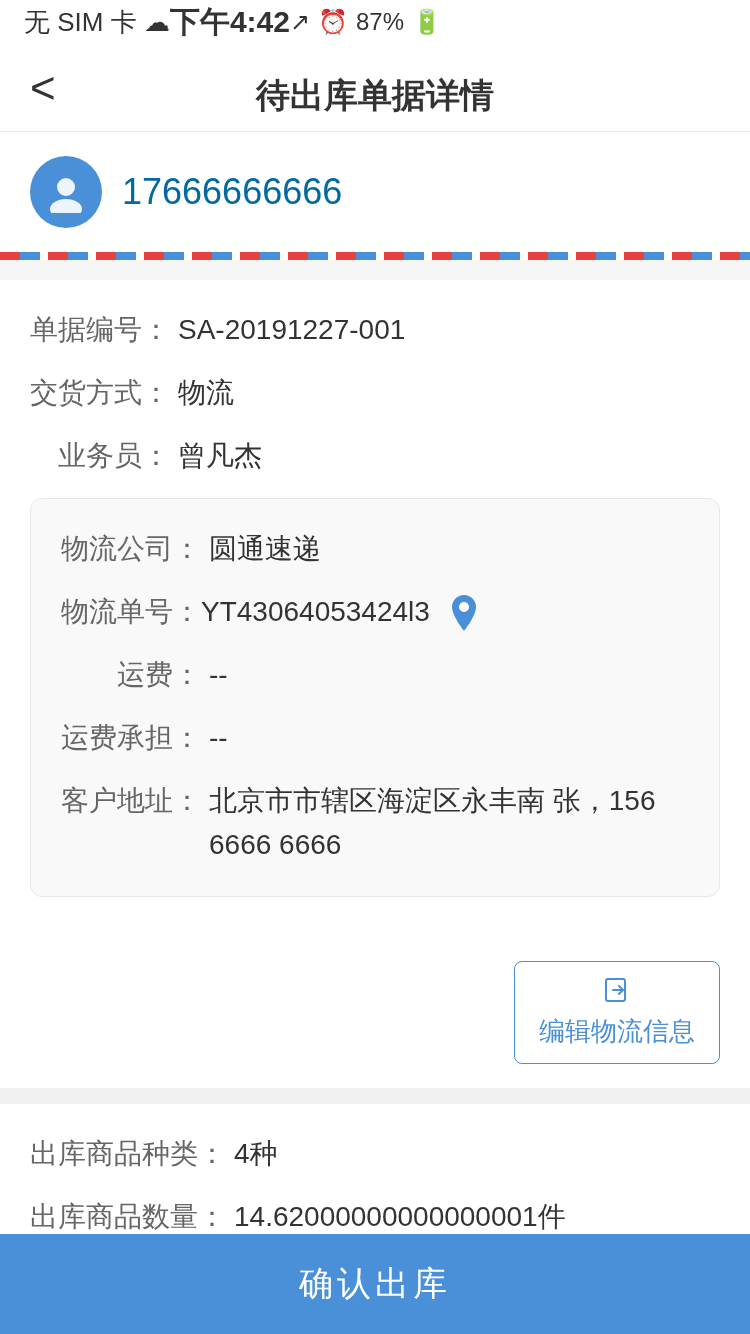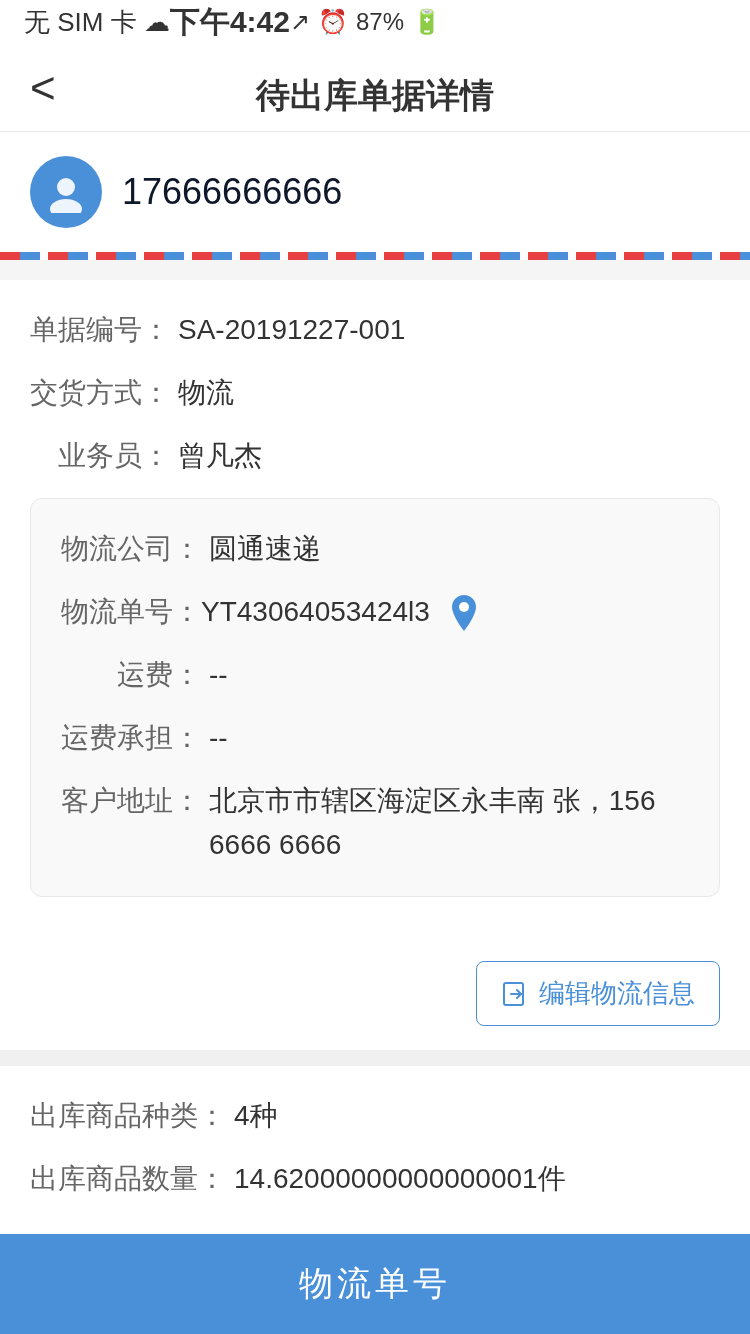--- a/index.html
+++ b/index.html
@@ -69,21 +69,21 @@
       display: flex;
       align-items: center;
       justify-content: center;
       color: #fff;
       font-size: 36px;
       flex-shrink: 0;
     }
     .customer-phone {
       font-size: 36px;
       font-weight: 500;
-      color: #0f172a;
+      color: #0369a1;
     }
 
     
     .dashed-divider {
       height: 8px;
       background: repeating-linear-gradient(
         90deg,
         #e84040 0px, #e84040 20px,
         #4a90d9 20px, #4a90d9 40px,
         #fff 40px, #fff 48px
@@ -155,20 +155,21 @@
       display: flex;
       align-items: center;
       gap: 10px;
       border: 1.5px solid #4a90d9;
       border-radius: 8px;
       padding: 14px 24px;
       color: #4a90d9;
       font-size: 26px;
       background: #fff;
       cursor: pointer;
+      flex-direction: column;
     }
 
     
     .section-divider {
       height: 16px;
       background: #f0f0f0;
     }
 
     
     .goods-section {
@@ -335,14 +336,14 @@
         <line x1="8" y1="19" x2="15" y2="19" stroke="#4a90d9" stroke-width="2" stroke-linecap="round"></line>
       </svg>
       <span>查看单据详情</span>
     </button>
   </div>
 
   <div style="height: 200px; background: #f0f0f0;"></div>
 </div>
 
 <div class="bottom-bar">
-  <span class="bottom-btn-text">物流单号</span>
+  <span class="bottom-btn-text">确认出库</span>
 </div>
 
 </body></html>

